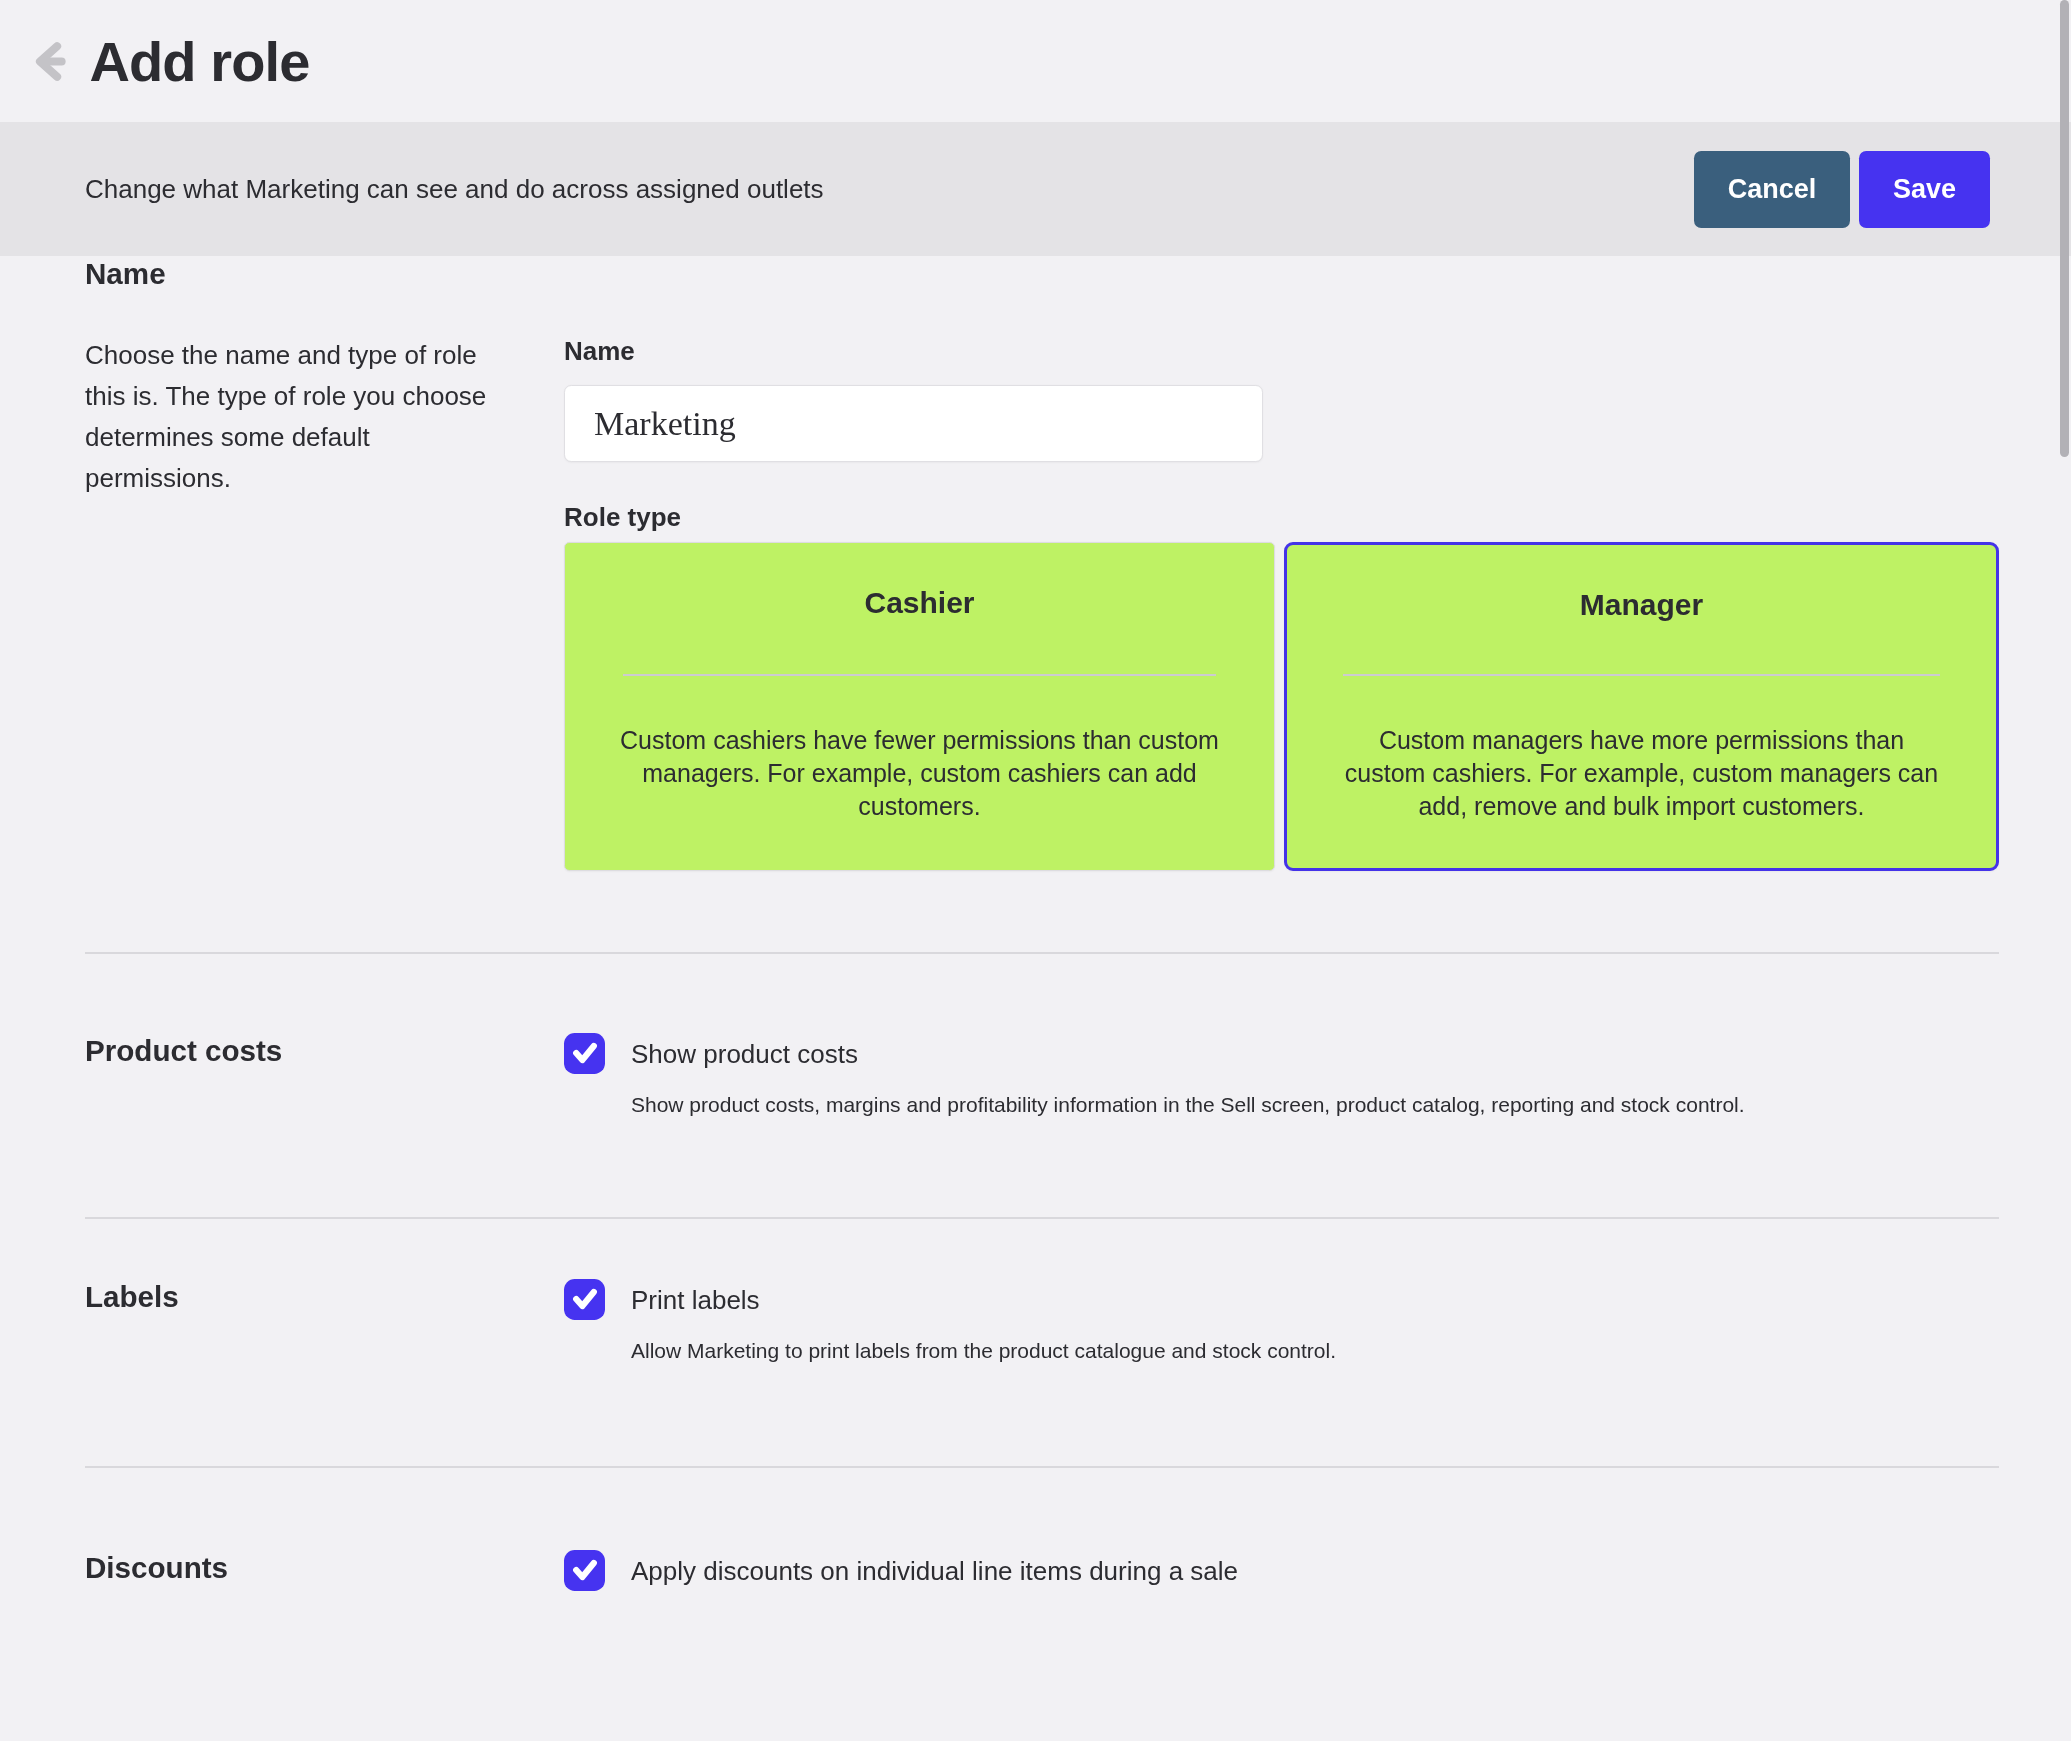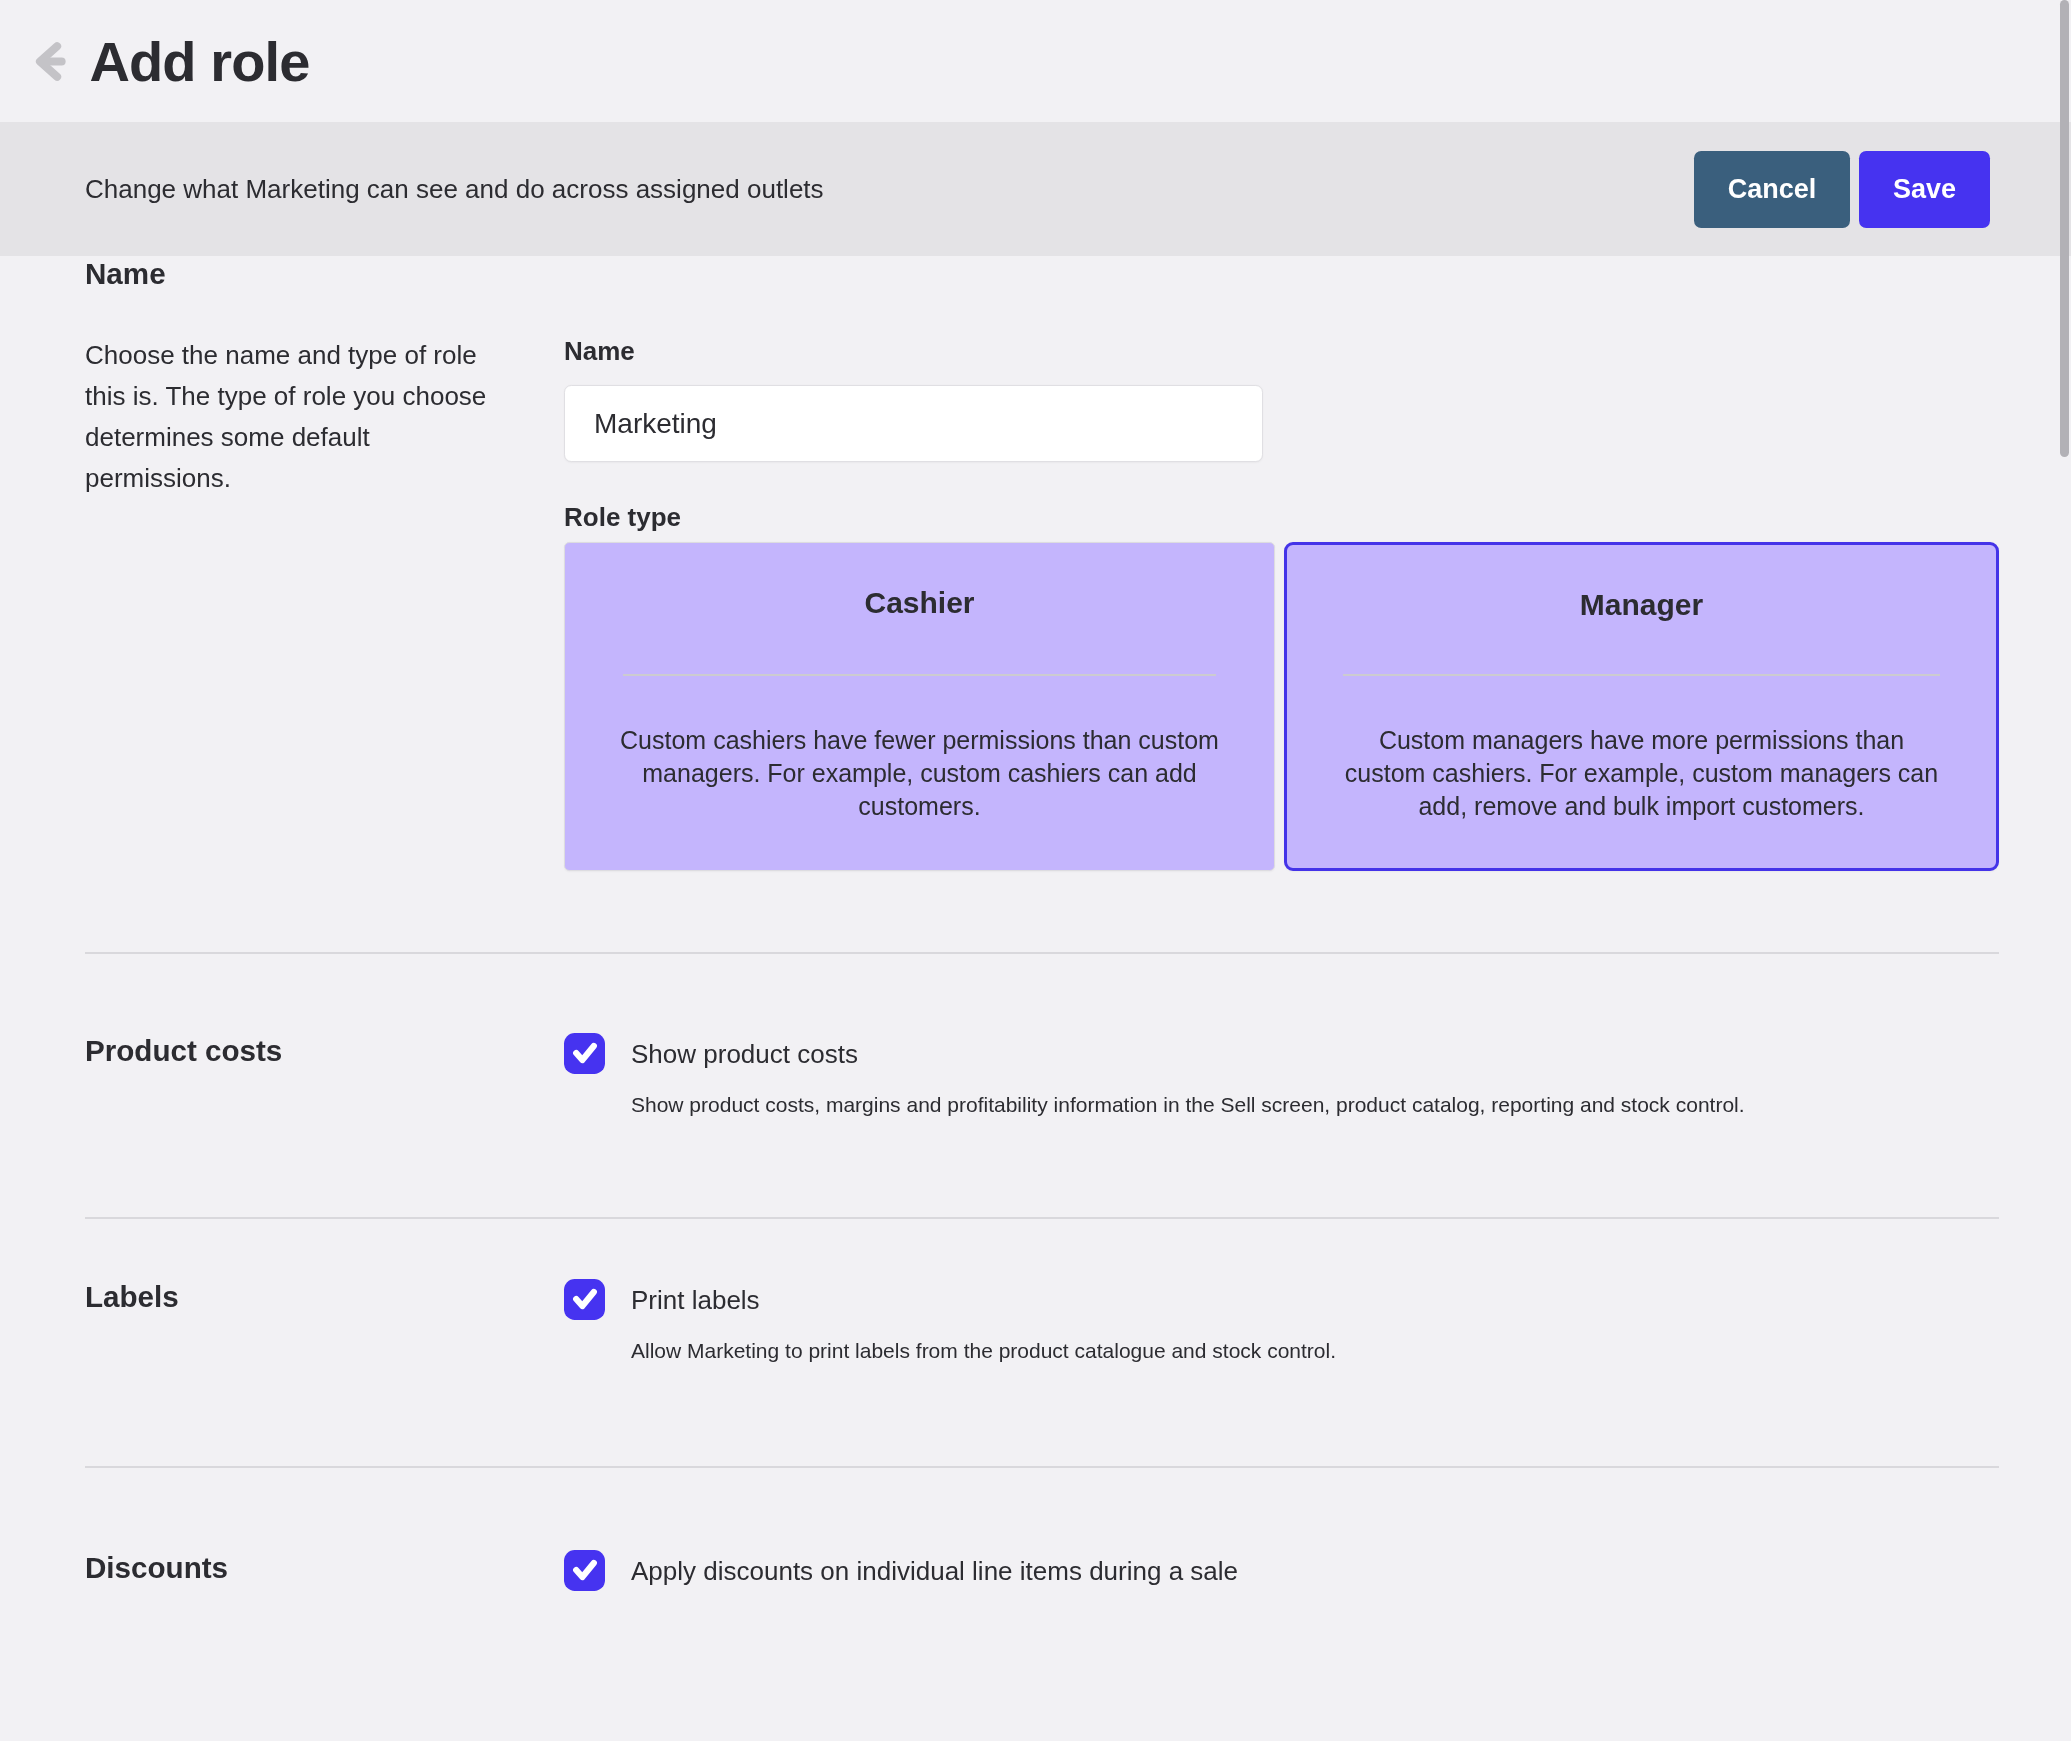--- a/index.html
+++ b/index.html
@@ -40,28 +40,28 @@
   .col-left{width:479px;flex-shrink:0;}
   .col-right{flex:1;}
   
   .section-name{}
   .section-name .section-heading{margin-bottom:43px;}
   .left-desc{font-size:26px;line-height:41px;max-width:412px;}
   .field-label{font-size:26px;font-weight:700;line-height:32px;}
   .text-input{
     display:block;width:699px;height:77px;margin-top:18px;
     background:#ffffff;border:1.8px solid #e0dfe3;border-radius:7.2px;
-    font-size:28px;color:var(--text);padding:12px 29px;
-    font-family:Liberation Sans, sans-serif;
+    font-size:34px;color:var(--text);padding:12px 29px;
+    font-family:Liberation Serif, serif;
     box-shadow:0 0.9px 1.8px rgba(0,0,0,0.04);
   }
   .role-type-label{margin-top:39px;}
   .cards{display:flex;gap:9px;margin-top:9px;}
   .role-card{
-    flex:1;height:329px;background:#c4b5fd;border:1.8px solid var(--card-border);
+    flex:1;height:329px;background:#bef264;border:1.8px solid var(--card-border);
     border-radius:5.4px;cursor:pointer;box-shadow:0 0.9px 1.8px rgba(0,0,0,0.04);
   }
   .role-card.selected{border:3.6px solid var(--selected-border);border-radius:9px;}
   .card-title{text-align:center;font-size:30px;font-weight:700;line-height:39px;margin-top:40px;}
   .card-rule{height:1.8px;background:#cccbd0;margin:52px 58px 0 58px;}
   .role-card.selected .card-rule{margin:50px 56px 0 56px;}
   .card-desc{margin-top:48px;padding:0 52px;text-align:center;font-size:25px;line-height:33px;}
   
   .rule{height:1.8px;background:var(--rule);}
   .rule-1{margin-top:81px;}

